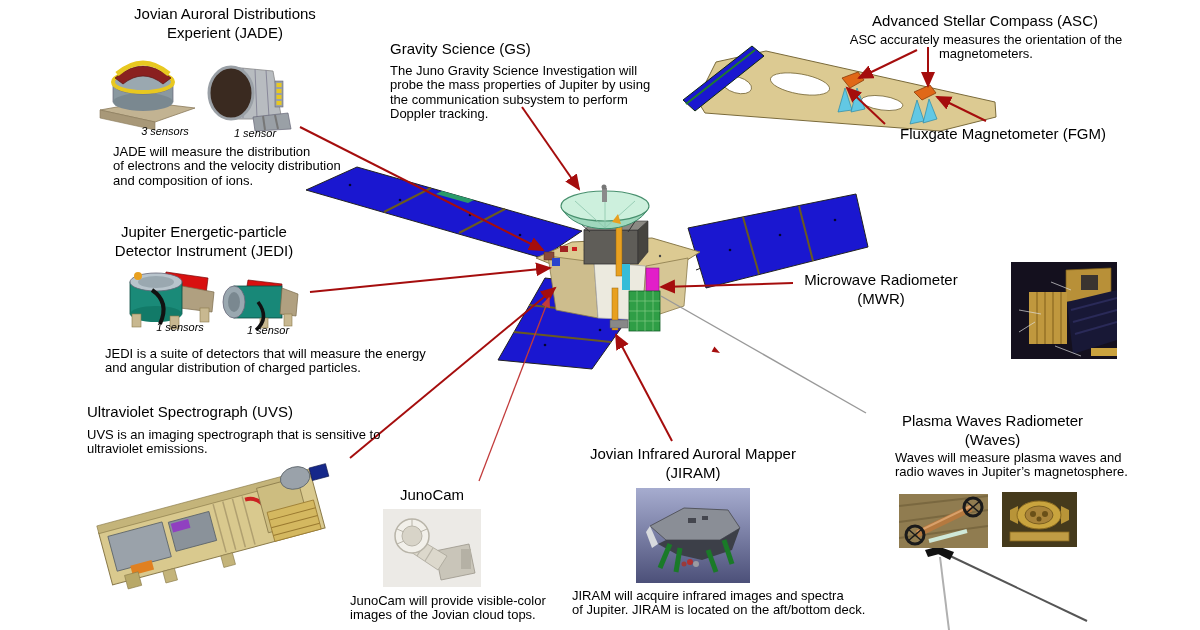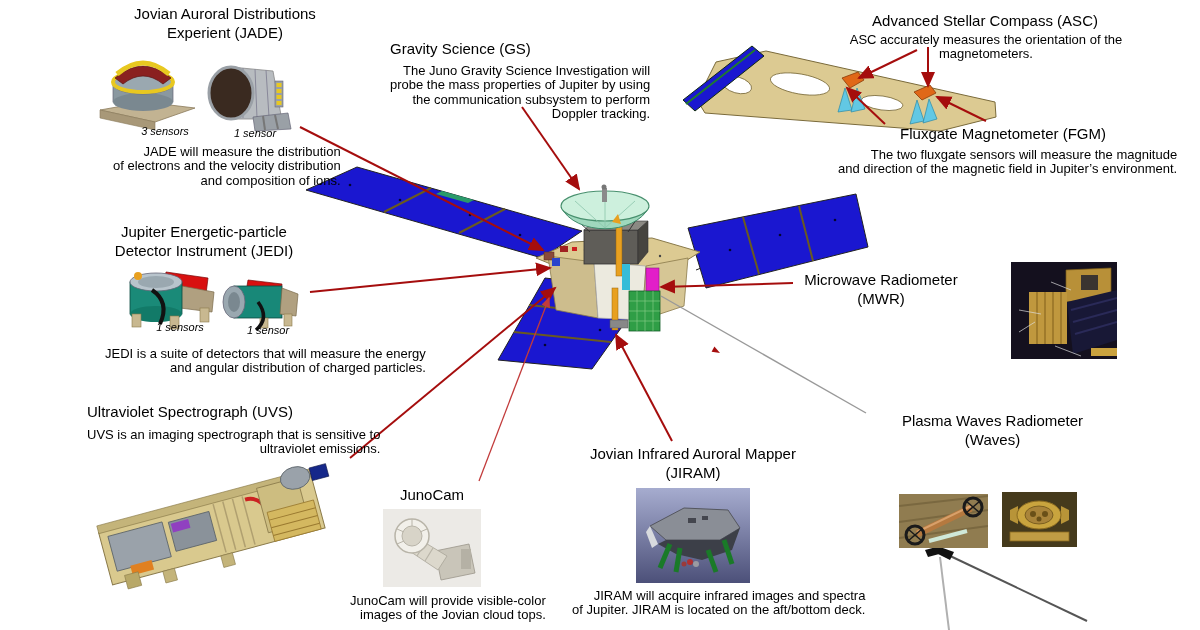--- a/index.html
+++ b/index.html
@@ -1,19 +1,19 @@
 <!DOCTYPE html>
 <html><head>
 <meta charset="utf-8">
 <style>
   html,body{margin:0;padding:0;background:#fff;}
   .canvas{position:relative;width:1200px;height:630px;background:#ffffff;overflow:hidden;
           font-family:"Liberation Sans",sans-serif;color:#000;}
   .layer{position:absolute;left:0;top:0;width:1200px;height:630px;}
-  .blk{position:absolute;text-align:right;}
+  .blk{position:absolute;}
   .t{font-weight:normal;font-size:15px;line-height:19px;white-space:pre-line;}
   .d{font-size:13px;line-height:14.4px;white-space:pre-line;}
   .cap{font-size:11px;font-style:italic;white-space:pre-line;}
   .ctr{text-align:center;}
   .thumb{position:absolute;}
   .photo-label{position:absolute;left:8px;bottom:8px;color:#fff;font-size:8px;font-weight:bold;letter-spacing:.5px;}
 </style>
 </head>
 <body>
 
@@ -321,22 +321,20 @@
   <div class="blk t" style="left:390px;top:39px">Gravity Science (GS)</div>
   <div class="blk d" style="left:390px;top:64px">The Juno Gravity Science Investigation will
 probe the mass properties of Jupiter by using
 the communication subsystem to perform
 Doppler tracking.</div>
 
   <div class="blk t ctr" style="left:835px;top:11px;width:300px">Advanced Stellar Compass (ASC)</div>
   <div class="blk d ctr" style="left:810px;top:33px;width:352px">ASC accurately measures the orientation of the magnetometers.</div>
 
   <div class="blk t ctr" style="left:853px;top:124px;width:300px">Fluxgate Magnetometer (FGM)</div>
-  <div class="blk d" style="left:838px;top:148px">The two fluxgate sensors will measure the magnitude
-and direction of the magnetic field in Jupiter’s environment.</div>
 
   <div class="blk t ctr" style="left:90px;top:222px;width:228px">Jupiter Energetic-particle
 Detector Instrument (JEDI)</div>
   <div class="blk cap ctr" style="left:135px;top:321px;width:90px">1 sensors</div>
   <div class="blk cap ctr" style="left:233px;top:324px;width:70px">1 sensor</div>
   <div class="blk d" style="left:105px;top:347px">JEDI is a suite of detectors that will measure the energy
 and angular distribution of charged particles.</div>
 
   <div class="blk t ctr" style="left:790px;top:270px;width:182px">Microwave Radiometer
 (MWR)</div>
@@ -349,14 +347,16 @@
   <div class="blk d" style="left:350px;top:594px">JunoCam will provide visible-color
 images of the Jovian cloud tops.</div>
 
   <div class="blk t ctr" style="left:575px;top:444px;width:236px">Jovian Infrared Auroral Mapper
 (JIRAM)</div>
   <div class="blk d" style="left:572px;top:589px">JIRAM will acquire infrared images and spectra
 of Jupiter. JIRAM is located on the aft/bottom deck.</div>
 
   <div class="blk t ctr" style="left:880px;top:411px;width:225px">Plasma Waves Radiometer
 (Waves)</div>
+  <div class="blk d" style="left:895px;top:451px">Waves will measure plasma waves and
+radio waves in Jupiter’s magnetosphere.</div>
 
 </div>
 
 </body></html>

